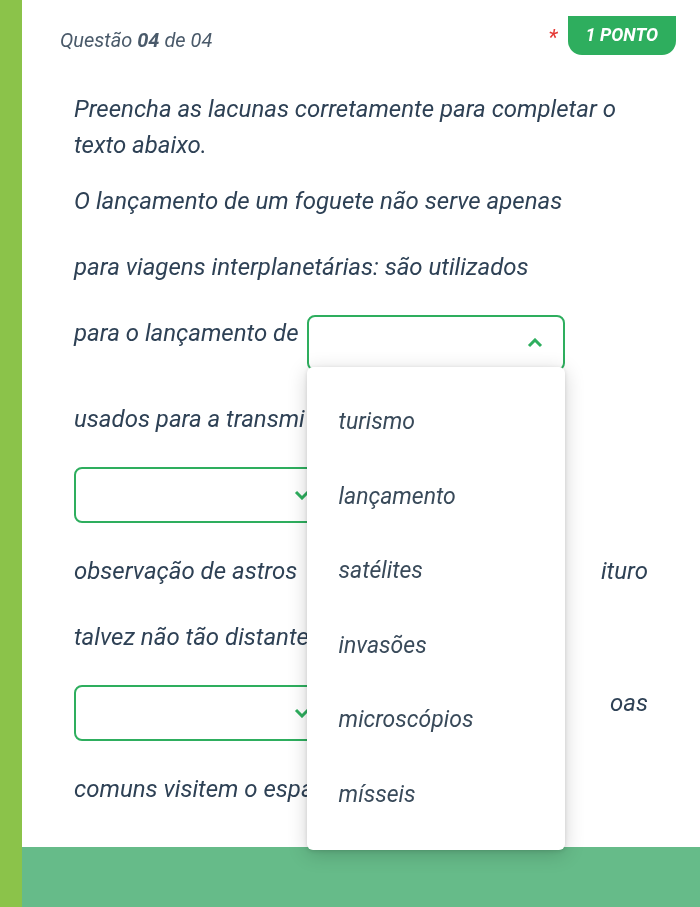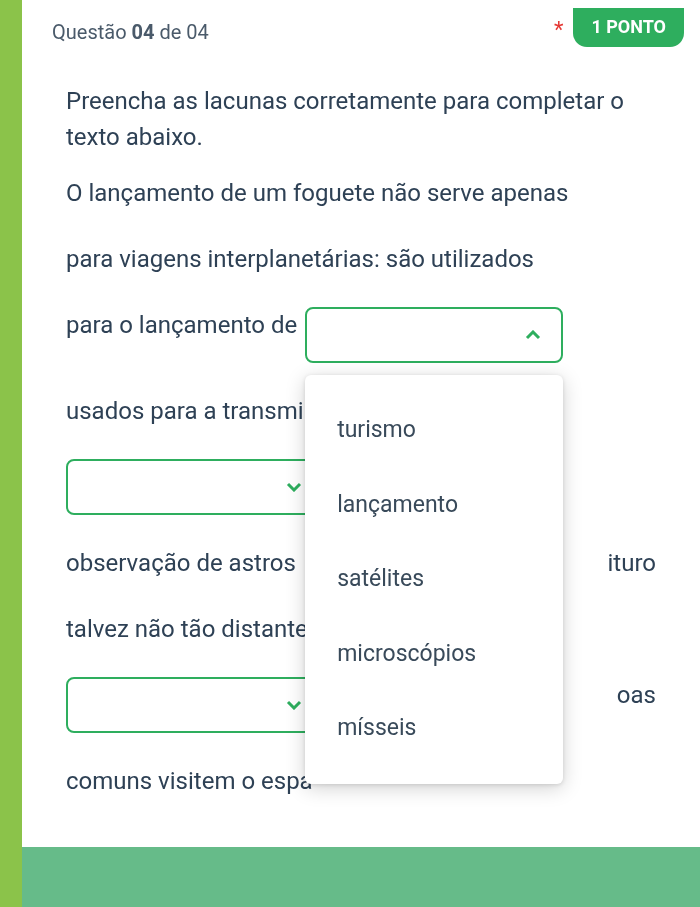--- a/index.html
+++ b/index.html
@@ -15,21 +15,22 @@
       height: 907px;
       padding: 0 0 0 22px;
       overflow: hidden;
     }
     
     .card {
       background: #ffffff;
       border-radius: 0;
       height: 100%;
       position: relative;
-      padding: 8px;
+      padding: 16px;
+      font-style: italic;
     }
     
     .header {
       display: flex;
       align-items: center;
       justify-content: space-between;
       padding: 8px 0 10px 22px;
     }
     
     .question-counter {
@@ -112,21 +113,21 @@
     }
     
     .chevron svg {
       stroke: #2eae5e;
       stroke-width: 3;
       fill: none;
     }
     
     .dropdown-menu {
       position: absolute;
-      top: 68px;
+      top: 52px;
       left: 0;
       background: #ffffff;
       border-radius: 6px;
       box-shadow: 0 4px 20px rgba(0,0,0,0.18), 0 1px 4px rgba(0,0,0,0.12);
       width: 258px;
       padding: 18px 0;
       z-index: 100;
     }
     
     .dropdown-option {
@@ -193,20 +194,21 @@
           <span class="chevron">
             <svg viewBox="0 0 16 10" width="16" height="10">
                 <path d="M2 8 L8 2 L14 8"></path>
               </svg>
           </span>
         </div>
         <div class="dropdown-menu">
           <div class="dropdown-option">turismo</div>
           <div class="dropdown-option">lançamento</div>
           <div class="dropdown-option">satélites</div>
+          <div class="dropdown-option">invasões</div>
           <div class="dropdown-option">microscópios</div>
           <div class="dropdown-option">mísseis</div>
         </div>
       </span>
     </div>
 
     <div class="text-line">
       <span>usados para a transmi</span>
     </div>
 

